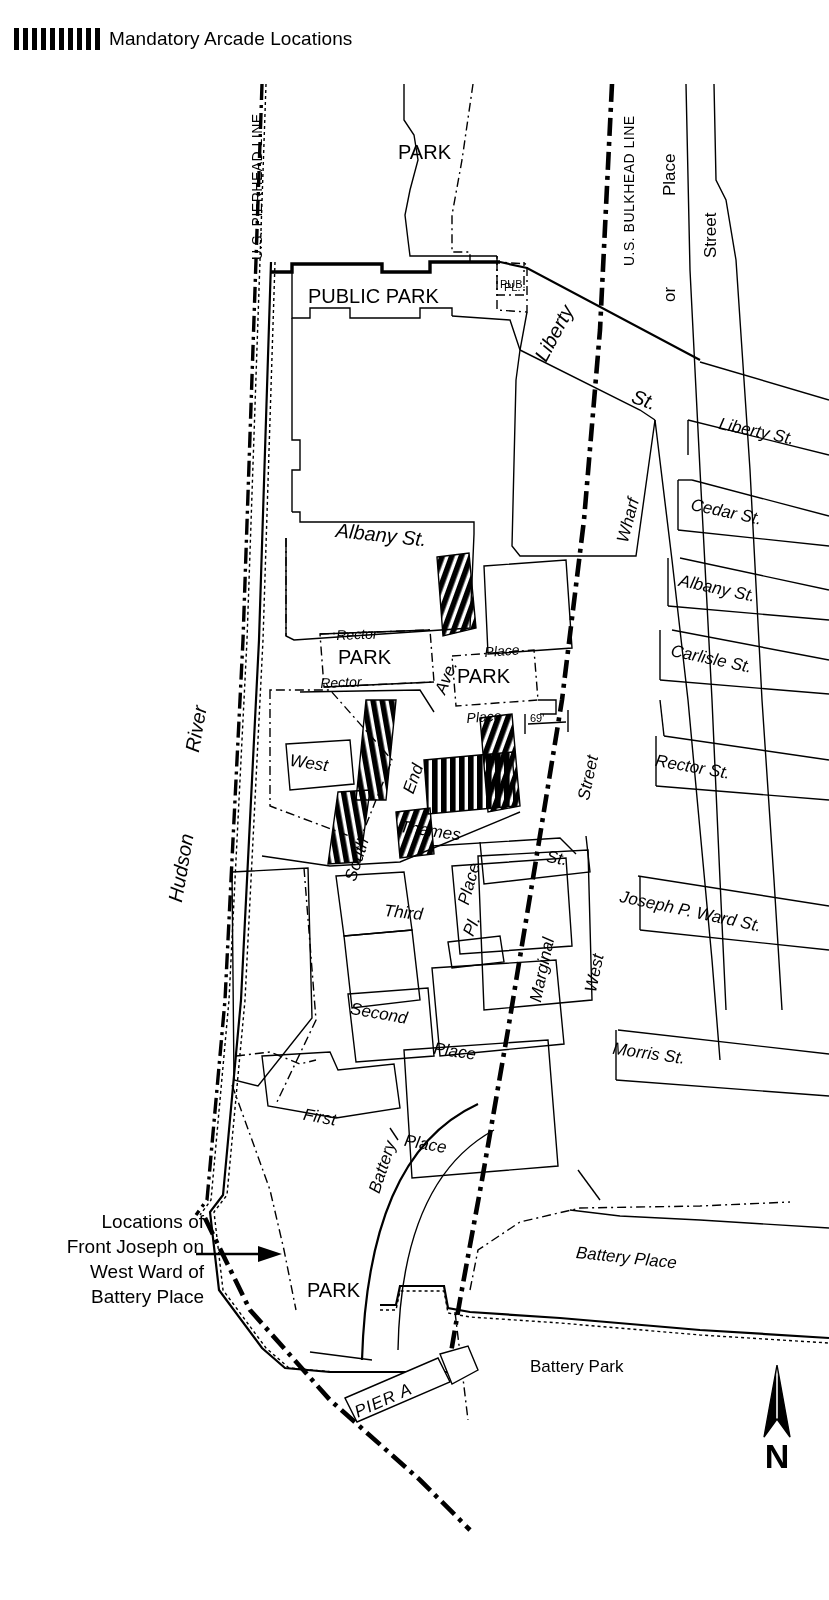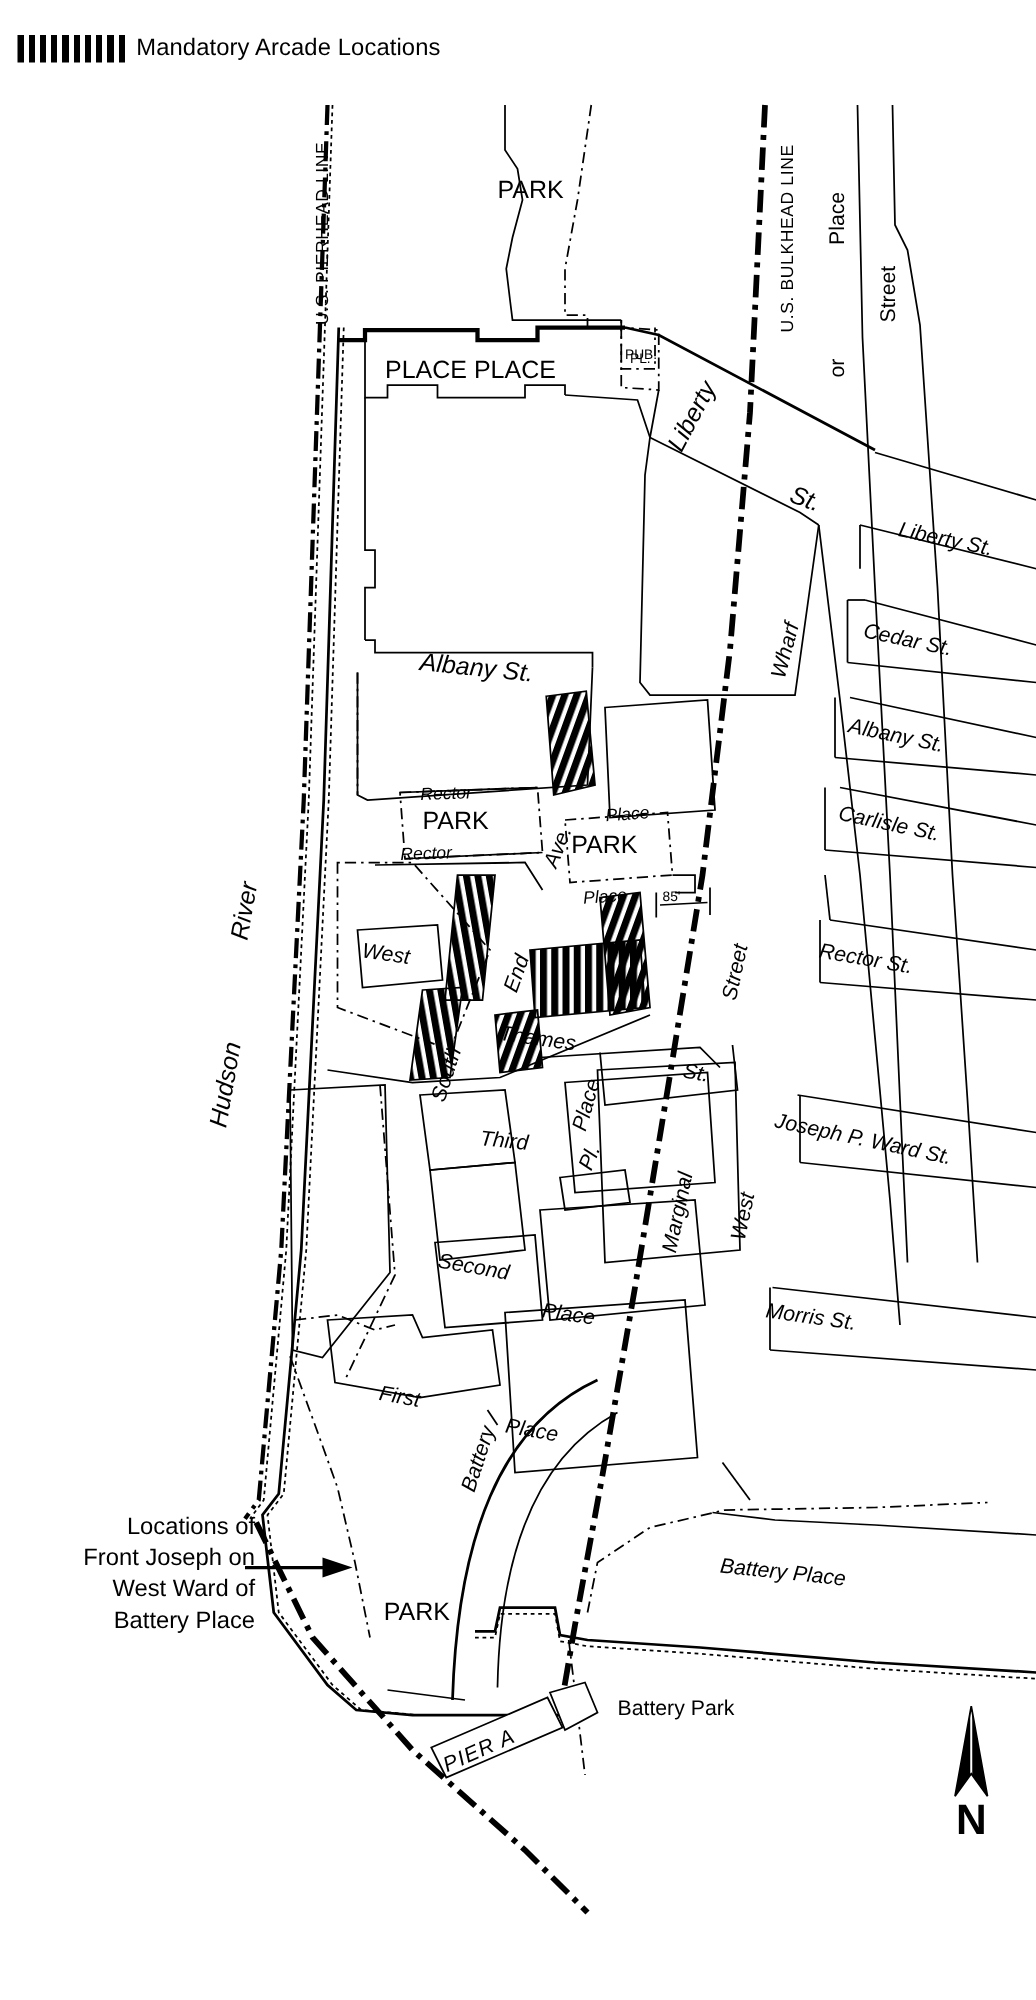--- a/index.html
+++ b/index.html
@@ -285,27 +285,27 @@
 
   </svg>
 
   <div class="lbl big ital" style="left:165px;top:900px;transform:rotate(-80deg);">Hudson</div>
   <div class="lbl big ital" style="left:182px;top:750px;transform:rotate(-80deg);">River</div>
 
   <div class="lbl sml" style="left:250px;top:260px;transform:rotate(-90deg);letter-spacing:.5px;">U.S.  PIERHEAD  LINE</div>
   <div class="lbl sml" style="left:622px;top:266px;transform:rotate(-90deg);letter-spacing:.5px;">U.S.  BULKHEAD  LINE</div>
 
   <div class="lbl big" style="left:398px;top:142px;">PARK</div>
-  <div class="lbl big" style="left:308px;top:286px;">PLACE PLACE</div>
+  <div class="lbl big" style="left:308px;top:286px;">PUBLIC PARK</div>
   <div class="lbl xs" style="left:500px;top:267px;margin-top:12px;">PUB.</div>
   <div class="lbl xs" style="left:504px;top:282px;">PL.</div>
   <div class="lbl big" style="left:338px;top:647px;">PARK</div>
   <div class="lbl big" style="left:457px;top:666px;">PARK</div>
   <div class="lbl big" style="left:307px;top:1280px;">PARK</div>
-  <div class="lbl mid" style="left:494px;top:1358px;text-align:right;">Battery Park</div>
+  <div class="lbl mid" style="left:530px;top:1358px;text-align:right;">Battery Park</div>
 
   <div class="lbl mid ital" style="left:721px;top:415px;transform:rotate(12deg);">Liberty St.</div>
   <div class="lbl mid ital" style="left:693px;top:496px;transform:rotate(12deg);">Cedar St.</div>
   <div class="lbl mid ital" style="left:681px;top:572px;transform:rotate(12deg);">Albany St.</div>
   <div class="lbl mid ital" style="left:673px;top:642px;transform:rotate(12deg);">Carlisle St.</div>
   <div class="lbl mid ital" style="left:657px;top:752px;transform:rotate(10deg);">Rector St.</div>
   <div class="lbl mid ital" style="left:622px;top:888px;transform:rotate(12deg);">Joseph P. Ward St.</div>
   <div class="lbl mid ital" style="left:614px;top:1040px;transform:rotate(8deg);">Morris St.</div>
   <div class="lbl mid ital" style="left:577px;top:1244px;transform:rotate(6deg);">Battery Place</div>
 
@@ -332,21 +332,21 @@
   <div class="lbl mid ital" style="left:366px;top:1190px;transform:rotate(-72deg);">Battery</div>
   <div class="lbl mid ital" style="left:460px;top:932px;transform:rotate(-68deg);">Pl.</div>
   <div class="lbl mid ital" style="left:527px;top:1000px;transform:rotate(-78deg);">Marginal</div>
   <div class="lbl mid ital" style="left:582px;top:990px;transform:rotate(-78deg);">West</div>
   <div class="lbl mid ital" style="left:575px;top:798px;transform:rotate(-78deg);">Street</div>
   <div class="lbl mid" style="left:661px;top:196px;transform:rotate(-90deg);">Place</div>
   <div class="lbl mid" style="left:661px;top:302px;transform:rotate(-90deg);">or</div>
   <div class="lbl mid" style="left:702px;top:258px;transform:rotate(-90deg);">Street</div>
   <div class="lbl mid ital" style="left:352px;top:1405px;transform:rotate(-24deg);letter-spacing:1px;">PIER A</div>
 
-  <div class="lbl xs" style="left:530px;top:713px;">85'</div>
+  <div class="lbl xs" style="left:530px;top:713px;">69'</div>
 
   <div id="annotation">
     <div>Locations of</div>
     <div>Front Joseph on</div>
     <div>West Ward of</div>
     <div>Battery Place</div>
   </div>
 
   <svg id="arrow-svg" width="90" height="22" viewBox="0 0 90 22">
     <path d="M0,11 L66,11" stroke="#000" stroke-width="2.6" fill="none"></path>

